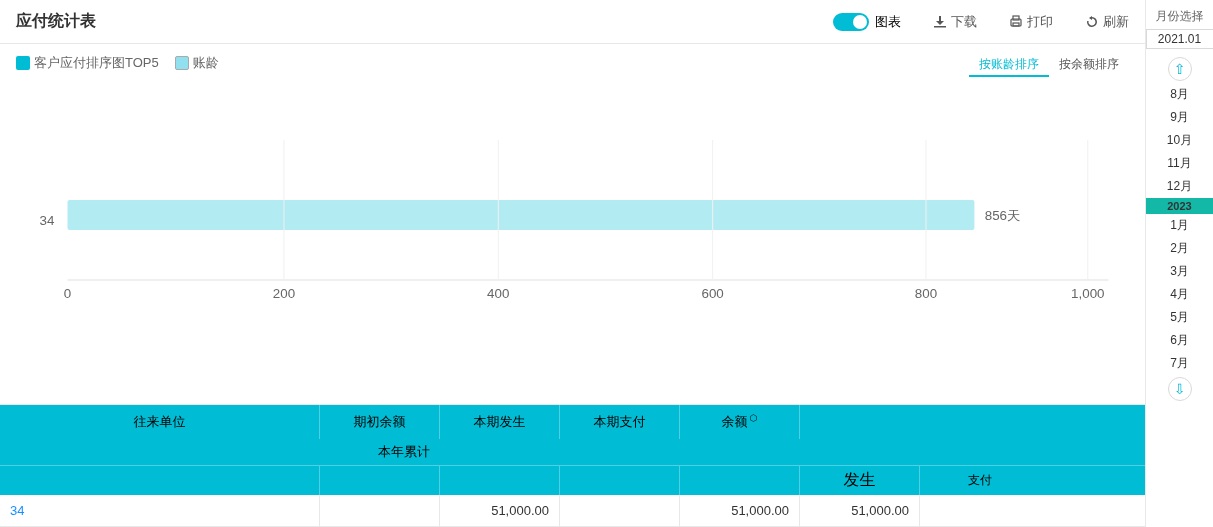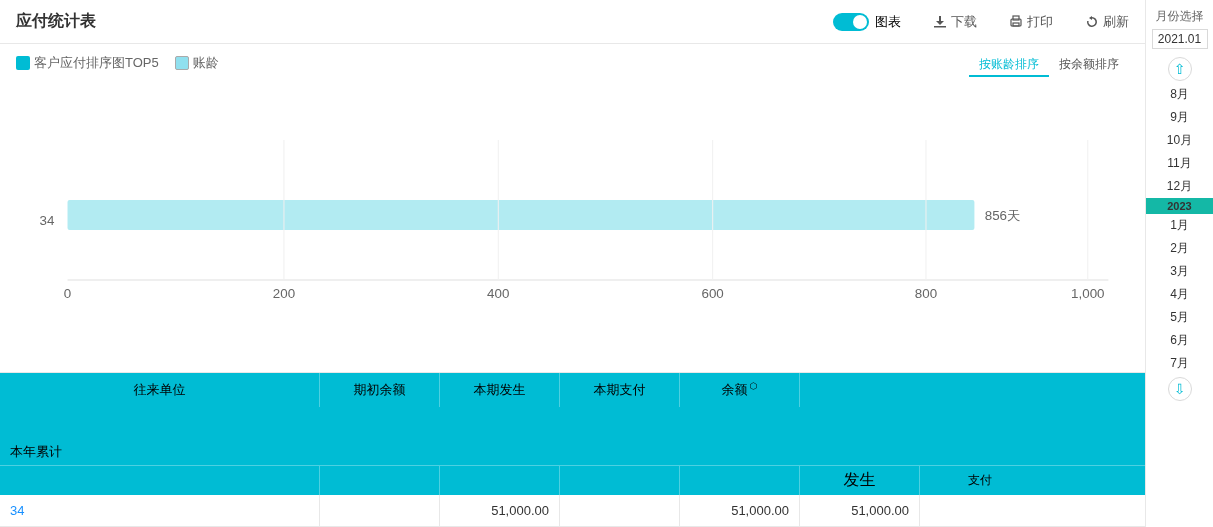--- a/index.html
+++ b/index.html
@@ -36,21 +36,21 @@
     .table-row-data { display: grid; grid-template-columns: 320px 120px 120px 120px 120px 120px 120px; background: #fff; border-bottom: 1px solid #e8e8e8; }
     .td { padding: 8px 10px; text-align: right; font-size: 13px; border-right: 1px solid #e8e8e8; }
     .td:first-child { text-align: left; }
     .td:last-child { border-right: none; }
     .td a { color: #1890ff; text-decoration: none; }
     .td.amount { color: #333; }
     
     
     .sidebar { width: 68px; background: #fff; border-left: 1px solid #e8e8e8; display: flex; flex-direction: column; align-items: center; padding: 8px 0; }
     .sidebar-title { font-size: 12px; color: #666; text-align: center; margin-bottom: 4px; }
-    .sidebar-year-input { width: 56px; border: 1px solid #d9d9d9; padding: 2px 4px; font-size: 12px; text-align: center; color: #333; margin-bottom: 6px; }
+    .sidebar-year-input { width: 68px; border: 1px solid #d9d9d9; padding: 2px 4px; font-size: 12px; text-align: center; color: #333; margin-bottom: 6px; }
     .sidebar-nav { width: 24px; height: 24px; background: #fff; border: 1px solid #d9d9d9; border-radius: 50%; display: flex; align-items: center; justify-content: center; cursor: pointer; color: #00bcd4; font-size: 14px; margin: 2px 0; }
     .month-list { display: flex; flex-direction: column; align-items: center; width: 100%; }
     .month-item { width: 100%; text-align: center; padding: 3px 0; font-size: 12px; color: #333; cursor: pointer; }
     
     .header-row1 { display: grid; grid-template-columns: 320px 120px 120px 120px 120px 240px; background: #00bcd4; }
     .header-row2 { display: grid; grid-template-columns: 320px 120px 120px 120px 120px 120px 120px; background: #00bcd4; border-top: 1px solid rgba(255,255,255,0.3); }
   </style>
 </head>
 <body>
 
@@ -135,21 +135,21 @@
 
     <div class="header-row1">
       <div class="th" style="display:flex;align-items:center;justify-content:center;">往来单位</div>
       <div class="th" style="display:flex;align-items:center;justify-content:center;">期初余额</div>
       <div class="th" style="display:flex;align-items:center;justify-content:center;">本期发生</div>
       <div class="th" style="display:flex;align-items:center;justify-content:center;">本期支付</div>
       <div class="th" style="display:flex;align-items:flex-start;justify-content:center;">
         <span>余额</span>
         <span style="font-size:9px;vertical-align:super;margin-left:2px;">⬡</span>
       </div>
-      <div class="th-group" style="display:flex;align-items:center;justify-content:flex-start;border-right:none;margin-top:32px;">
+      <div class="th-group" style="display:flex;align-items:center;justify-content:flex-end;border-right:none;">
         <span>本年累计</span>
       </div>
     </div>
 
     <div class="header-row2">
       <div class="th" style="padding:4px 10px;font-size:12px;"></div>
       <div class="th" style="padding:4px 10px;font-size:12px;"></div>
       <div class="th" style="padding:4px 10px;font-size:12px;"></div>
       <div class="th" style="padding:4px 10px;font-size:12px;"></div>
       <div class="th" style="padding:4px 10px;font-size:12px;"></div>

